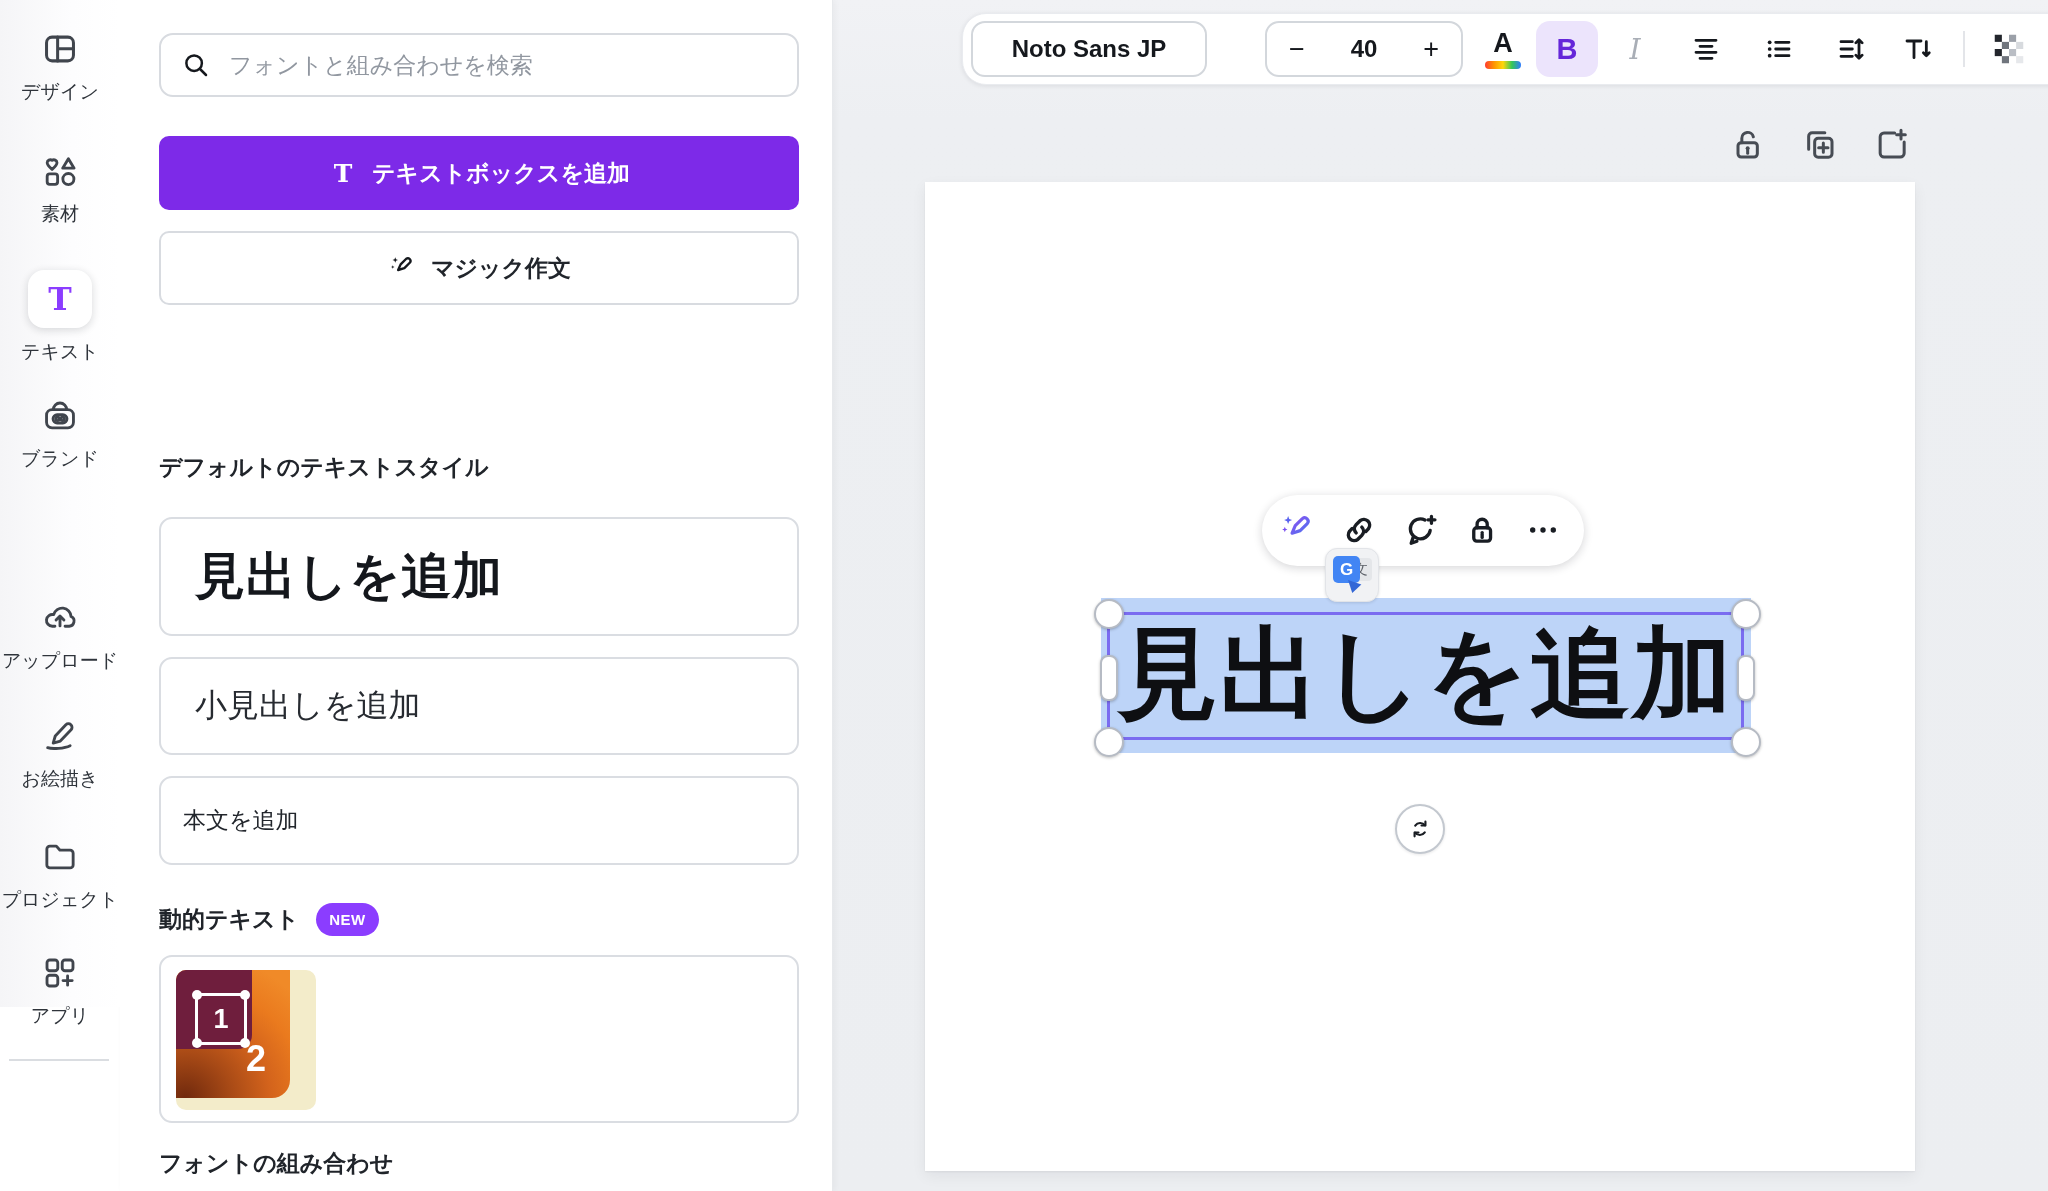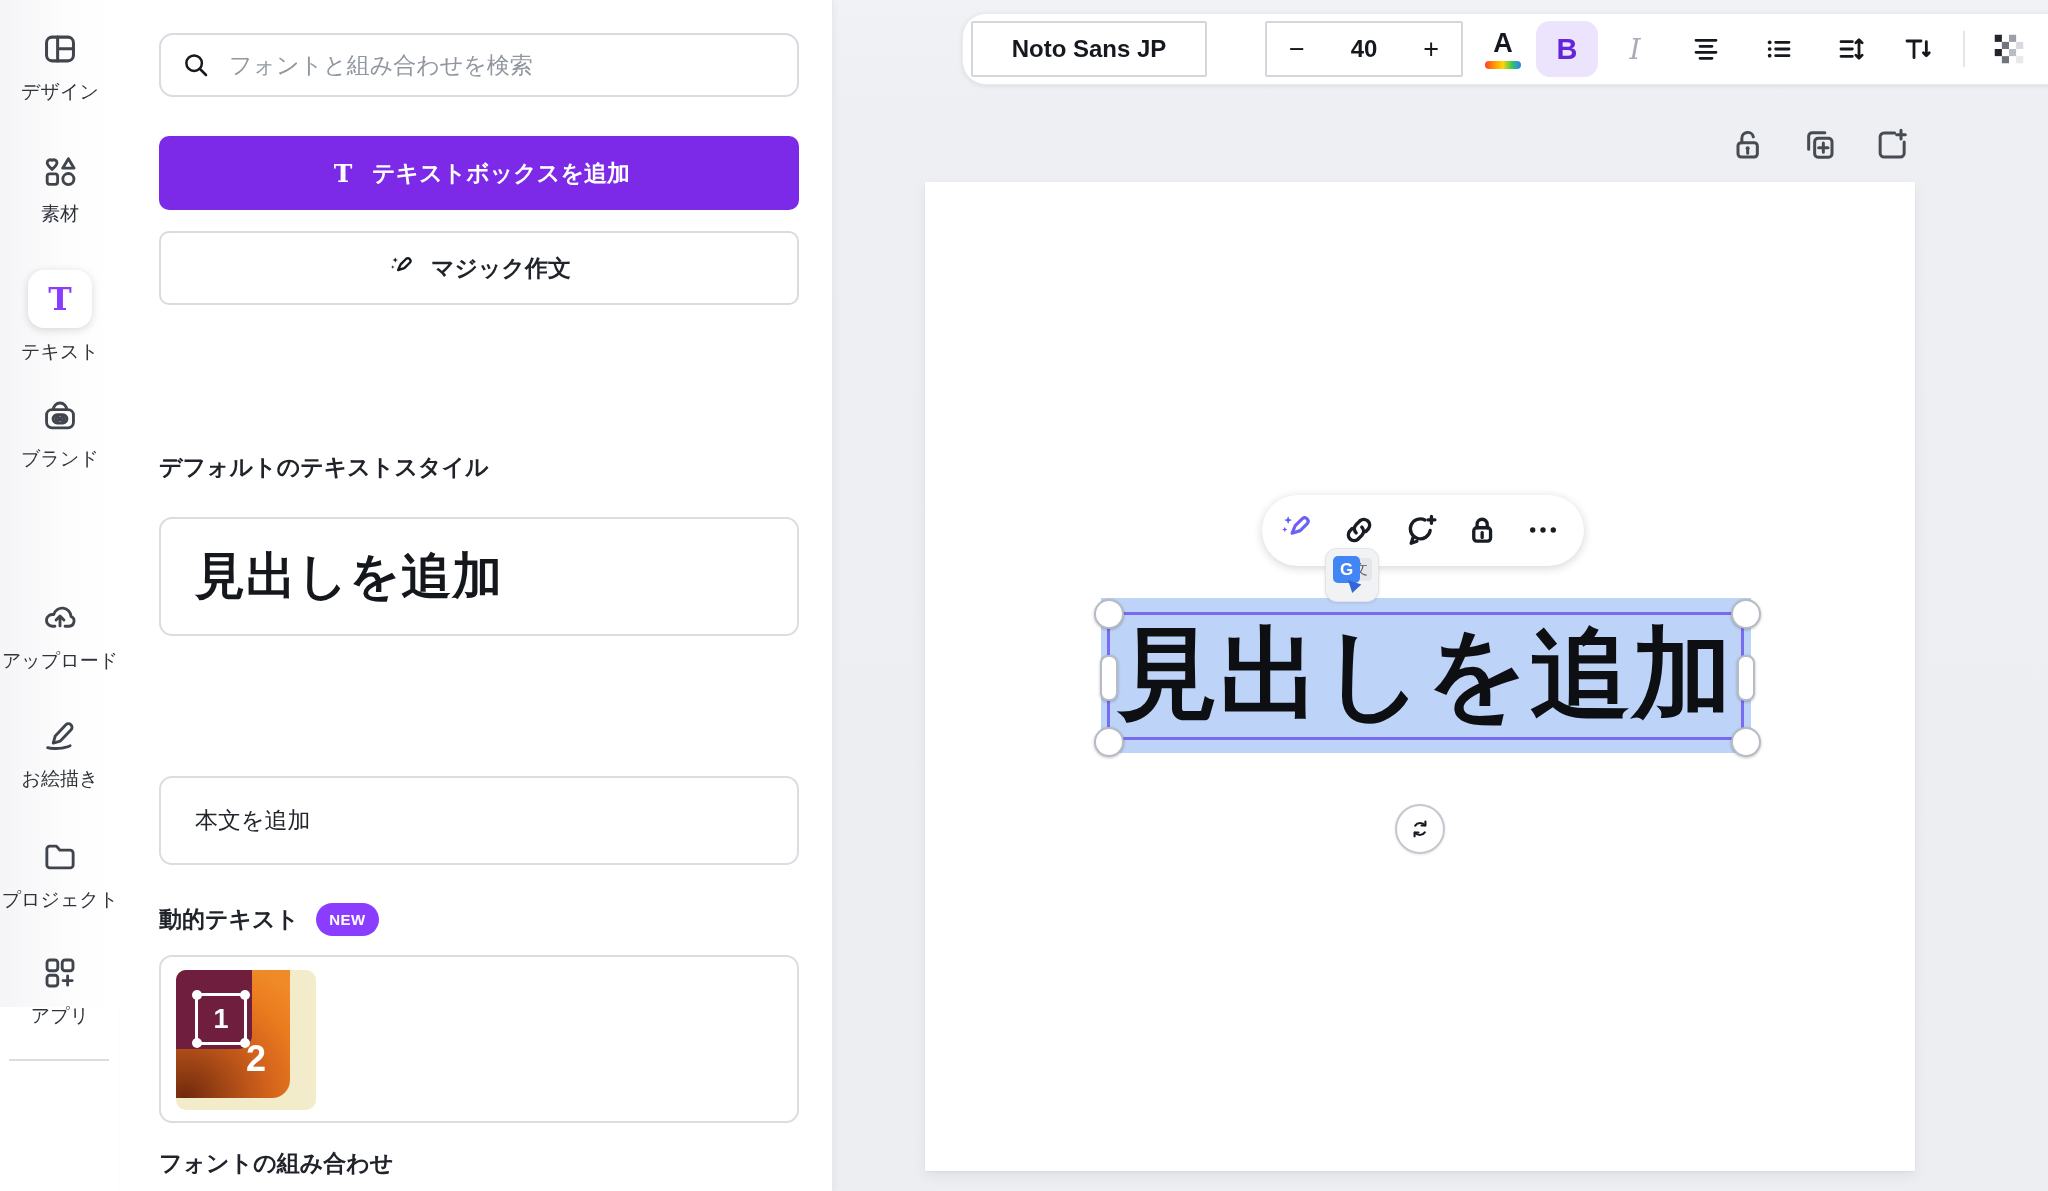--- a/index.html
+++ b/index.html
@@ -27,21 +27,21 @@
   .btn{position:absolute;left:39px;width:640px;height:74px;border-radius:10px;box-sizing:border-box;
        display:flex;align-items:center;justify-content:center;gap:14px;font-size:23px;cursor:pointer;}
   .btn-primary{top:136px;background:#7d2ae8;color:#fff;font-weight:700;}
   .btn-outline{border:2px solid #d8dbe0;background:#fff;color:#21252b;font-weight:700;}
   .sec-heading{position:absolute;left:39px;font-size:23px;font-weight:700;color:#20242a;}
   .style-card{position:absolute;left:39px;width:640px;border:2px solid #dadde2;border-radius:13px;
               box-sizing:border-box;background:#fff;display:flex;align-items:center;cursor:pointer;}
   .card-heading{font-size:50px;font-weight:800;color:#14171c;margin-left:34px;letter-spacing:1px;}
   .card-subheading{font-size:32px;font-weight:500;font-family:"DejaVu Serif","Liberation Serif",serif;
                    color:#272b31;margin-left:34px;}
-  .card-body{font-size:23px;color:#22262c;margin-left:34px;}
+  .card-body{font-size:23px;color:#22262c;margin-left:22px;}
   .dyn-row{position:absolute;left:39px;top:903px;display:flex;align-items:center;gap:17px;}
   .dyn-heading{font-size:23px;font-weight:700;color:#20242a;}
   .new-badge{background:#8b3dff;color:#fff;font-size:15px;font-weight:700;letter-spacing:.5px;
              padding:8px 13px;border-radius:999px;}
   .page-card{position:absolute;left:39px;top:955px;width:640px;height:168px;border:2px solid #dadde2;
              border-radius:13px;box-sizing:border-box;background:#fff;cursor:pointer;}
   .thumb{position:absolute;left:15px;top:13px;width:140px;height:140px;border-radius:10px;
          background:#f3ecca;overflow:hidden;}
   .thumb-orange{position:absolute;left:0;top:0;width:114px;height:128px;border-radius:0 0 18px 0;
     background:radial-gradient(135% 115% at 8% 100%,#70290d 0%,#a84a16 30%,#d3631c 55%,#ea7a1e 78%,#f08a28 100%);}
@@ -56,21 +56,21 @@
   
   .stage{position:absolute;left:832px;top:0;width:1216px;height:1191px;
          background:linear-gradient(180deg,#f1f2f5 0%,#edeff2 10%,#eceef1 100%);}
   .canvas{position:absolute;left:93px;top:182px;width:990px;height:989px;background:#fff;z-index:1;
           box-shadow:0 1px 2px rgba(0,0,0,.05),0 5px 14px rgba(16,20,28,.06);}
   
   .toolbar{position:absolute;left:130px;top:13px;width:1220px;height:70px;background:#fff;z-index:8;
            border-radius:24px;border:1px solid #e9ebef;box-shadow:0 1px 5px rgba(20,24,32,.09);}
   .tb-abs{position:absolute;top:7px;height:56px;display:flex;align-items:center;justify-content:center;
           box-sizing:border-box;cursor:pointer;}
-  .tb-field{border:2px solid #d3d7dc;border-radius:2px;background:#fff;}
+  .tb-field{border:2px solid #d3d7dc;border-radius:14px;background:#fff;}
   .tb-font{left:8px;width:236px;font-size:24px;font-weight:700;color:#15181d;}
   .tb-size{left:302px;width:198px;font-size:24px;color:#15181d;justify-content:space-between;padding:0 22px;}
   .tb-size .num{font-weight:700;}
   .tb-size .step{font-size:27px;font-weight:400;color:#15181d;cursor:pointer;}
   .tb-colorA{left:518px;width:44px;flex-direction:column;}
   .tb-colorA .glyph{font-size:27px;font-weight:800;color:#15181d;line-height:1;}
   .rainbow{width:36px;height:8px;border-radius:4px;margin-top:4px;
            background:linear-gradient(90deg,#ff3b30,#ff9500,#ffd60a,#34c759,#2f7bff);}
   .tb-bold{left:573px;width:62px;border-radius:14px;background:#ece4fc;
            font-size:29px;font-weight:800;color:#6526d9;}
@@ -217,20 +217,23 @@
       </svg>
       <span>マジック作文</span>
     </div>
 
 
     <h3 class="sec-heading" style="top:452px;margin:0">デフォルトのテキストスタイル</h3>
 
     <div class="style-card" style="top:517px;height:119px">
       <span class="card-heading">見出しを追加</span>
     </div>
+    <div class="style-card" style="top:657px;height:98px">
+      <span class="card-subheading">小見出しを追加</span>
+    </div>
     <div class="style-card" style="top:776px;height:89px">
       <span class="card-body">本文を追加</span>
     </div>
 
     <div class="dyn-row">
       <span class="dyn-heading">動的テキスト</span>
       <span class="new-badge">NEW</span>
     </div>
 
     <div class="page-card">

